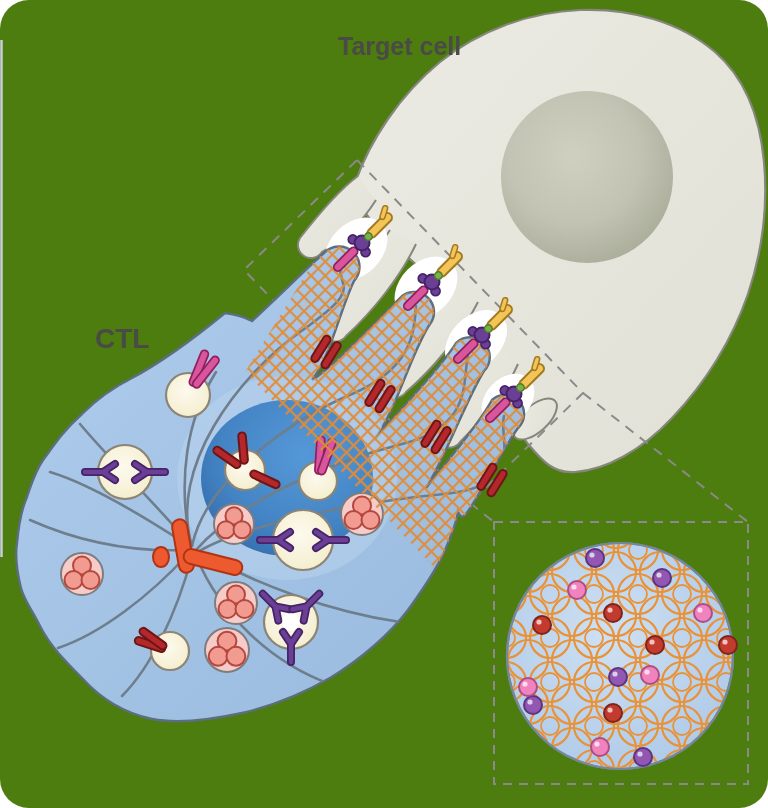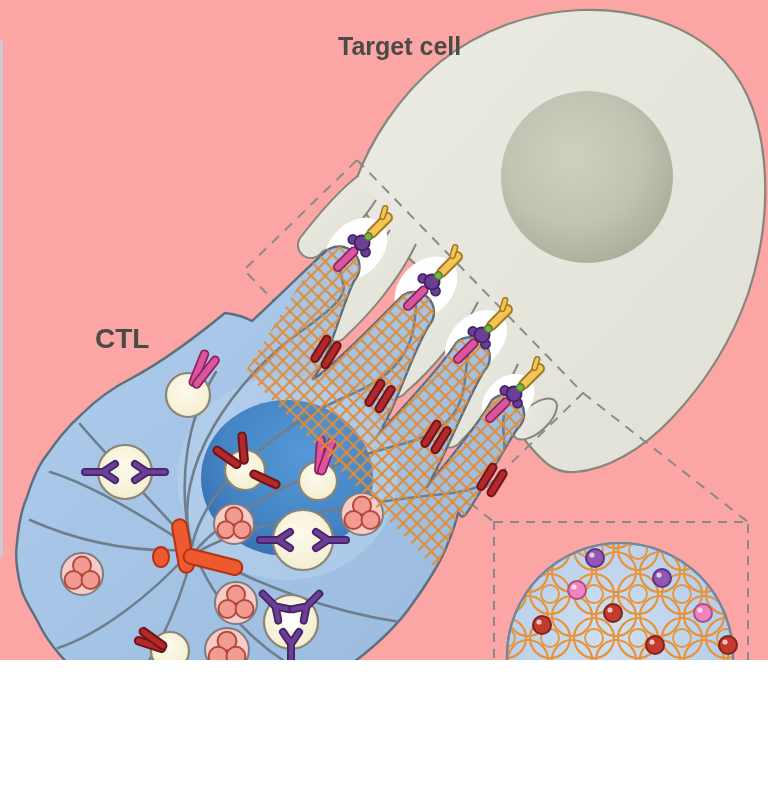--- a/index.html
+++ b/index.html
@@ -1,17 +1,17 @@
 <!DOCTYPE html>
 <html><head>
 <meta charset="utf-8">
 <style>
   html,body{margin:0;padding:0;background:#ffffff;}
-  .stage{position:relative;width:768px;height:660px;background:#fca5a5;overflow:hidden;
-         font-family:"Liberation Sans", sans-serif;}
+  .stage{position:relative;width:768px;height:808px;background:#4d7c0f;overflow:hidden;
+         font-family:"Liberation Sans", sans-serif;border-radius:29px;}
   svg{display:block;}
   text.cell-label{font-family:"Liberation Sans", sans-serif;font-weight:700;fill:#4a4a46;}
 </style>
 </head>
 <body>
 
 <div class="stage">
 <svg width="768" height="808" viewBox="0 0 768 808">
   <defs>
     <radialGradient id="tNucGrad" cx="42%" cy="38%" r="70%">

